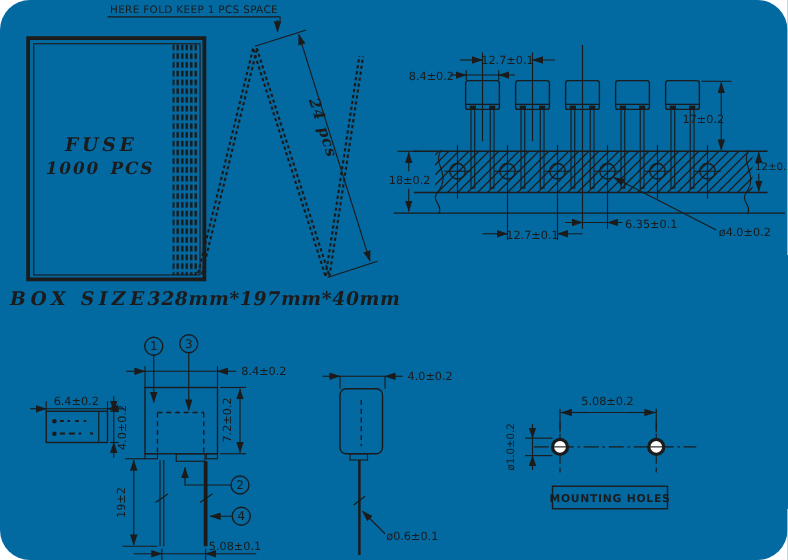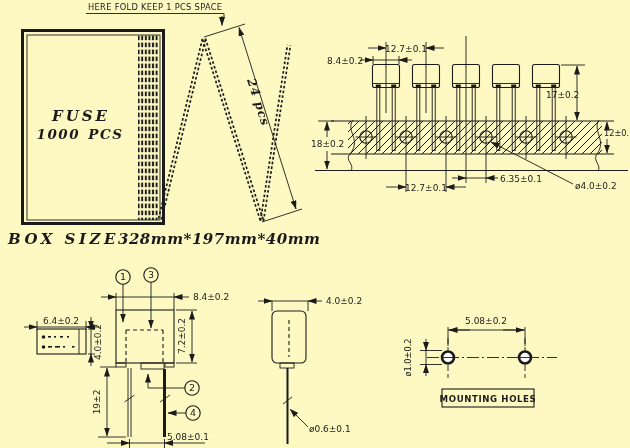--- a/index.html
+++ b/index.html
@@ -1,16 +1,16 @@
 <!DOCTYPE html>
 <html><head>
 <meta charset="utf-8">
 <style>
   html,body{margin:0;padding:0;background:#fff;}
-  .stage{position:relative;width:630px;height:448px;background:#fef9c3;overflow:hidden;}
+  .stage{position:relative;width:630px;height:448px;background:#0369a1;overflow:hidden;border-radius:24px;}
   svg{display:block;}
   .ln{stroke:#1b1b1b;stroke-width:1.1;fill:none;}
   .thin{stroke:#1b1b1b;stroke-width:0.9;fill:none;}
   .thick{stroke:#1b1b1b;stroke-width:3;fill:none;}
   .dash{stroke-dasharray:4 3;}
   .dim{font-family:"DejaVu Sans",sans-serif;font-size:9px;fill:#1b1b1b;}
   .dimsm{font-family:"DejaVu Sans",sans-serif;font-size:8.2px;fill:#1b1b1b;}
   .note{font-family:"DejaVu Sans",sans-serif;font-size:8.3px;fill:#1b1b1b;letter-spacing:0.3px;}
   .serifit{font-family:"DejaVu Serif",serif;font-style:italic;font-weight:bold;fill:#1b1b1b;}
   .balloon-num{font-family:"DejaVu Sans",sans-serif;font-size:9.5px;fill:#1b1b1b;}

